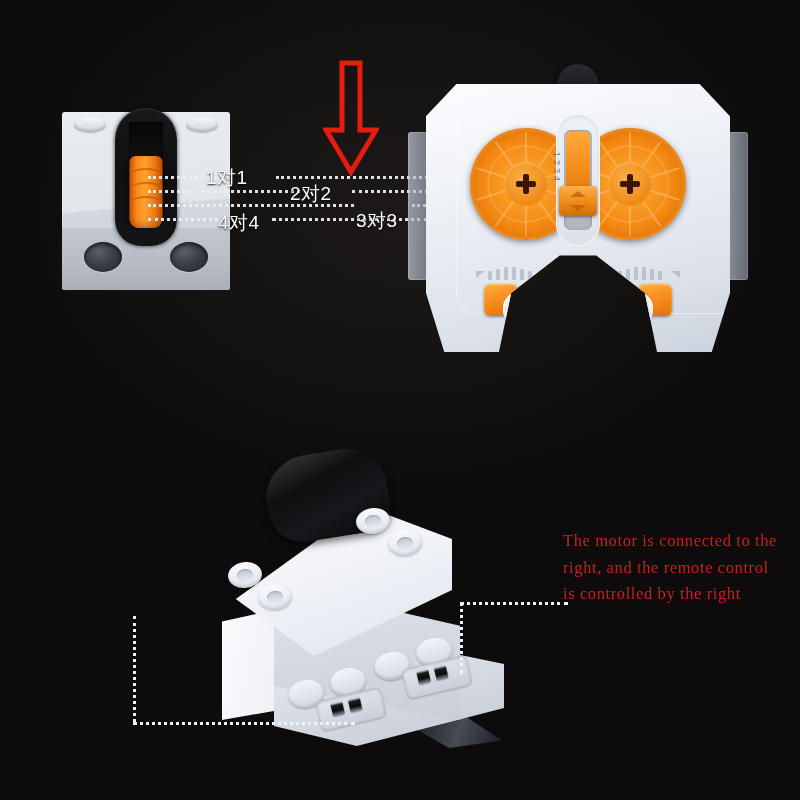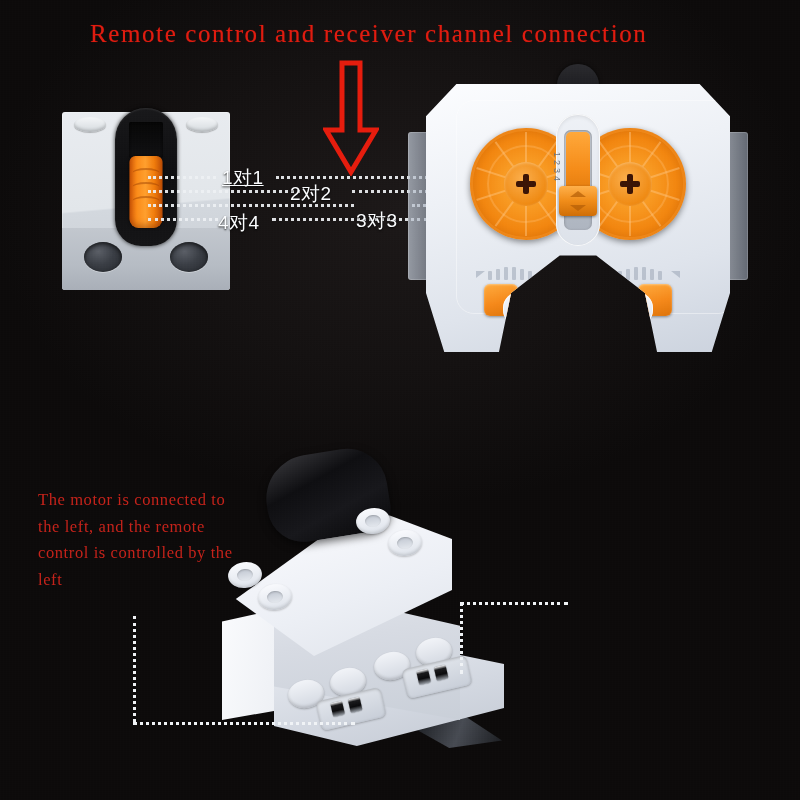--- a/index.html
+++ b/index.html
@@ -300,21 +300,20 @@
 
   
   .dv { position:absolute; width:0; border-left:3px dotted #f0f3f6; }
   .dh { position:absolute; height:0; border-top:3px dotted #f0f3f6; }
 </style>
 </head>
 <body>
 
 <div id="stage">
 
-  <div class="title">Remote control and receiver channel connection</div>
 
   <svg class="red-arrow" viewBox="0 0 56 116">
     <path d="M19 3 H37 V70 H53 L28 112 L3 70 H19 Z" fill="none" stroke="#e61c0d" stroke-width="5" stroke-linejoin="miter"></path>
   </svg>
 
   <div class="receiver">
     <div class="rcv-body"></div>
     <div class="rcv-stud l"></div>
     <div class="rcv-stud r"></div>
     <div class="rcv-lower"></div>
@@ -332,21 +331,21 @@
 
   <div class="dotline" style="left:148px; top:176px; width:68px;"></div>
   <div class="dotline" style="left:276px; top:176px; width:152px;"></div>
   <div class="dotline" style="left:148px; top:190px; width:152px;"></div>
   <div class="dotline" style="left:352px; top:190px; width:76px;"></div>
   <div class="dotline" style="left:148px; top:204px; width:206px;"></div>
   <div class="dotline" style="left:412px; top:204px; width:26px;"></div>
   <div class="dotline" style="left:148px; top:218px; width:70px;"></div>
   <div class="dotline" style="left:272px; top:218px; width:156px;"></div>
 
-  <div class="chan-label" style="left:222px; top:165px;text-decoration:underline;">1对1</div>
+  <div class="chan-label" style="left:206px; top:165px;">1对1</div>
   <div class="chan-label" style="left:290px; top:181px;">2对2</div>
   <div class="chan-label" style="left:356px; top:196px;margin-top:12px;">3对3</div>
   <div class="chan-label" style="left:218px; top:210px;">4对4</div>
 
   <div class="remote">
     <div class="rm-tab l"></div>
     <div class="rm-tab r"></div>
     <div class="rm-antenna"></div>
 
     <div class="rm-shell">
@@ -471,21 +470,21 @@
     <div class="mtr-port" style="left:96px; top:244px;">
       <div class="contact" style="left:14px;"></div>
       <div class="contact" style="left:32px;"></div>
     </div>
     <div class="mtr-port" style="left:182px; top:212px;">
       <div class="contact" style="left:14px;"></div>
       <div class="contact" style="left:32px;"></div>
     </div>
   </div>
 
-  <div class="annot left">The motor is connected to the left, and the remote control is controlled by the left</div>
+  <div class="annot right">The motor is connected to the right, and the remote control is controlled by the right</div>
 
   <div class="dv" style="left:133px; top:616px; height:106px;"></div>
   <div class="dh" style="left:133px; top:722px; width:222px;"></div>
 
   <div class="dv" style="left:460px; top:602px; height:72px;"></div>
   <div class="dh" style="left:460px; top:602px; width:108px;"></div>
 
   <div id="grain"></div>
 </div>
 

